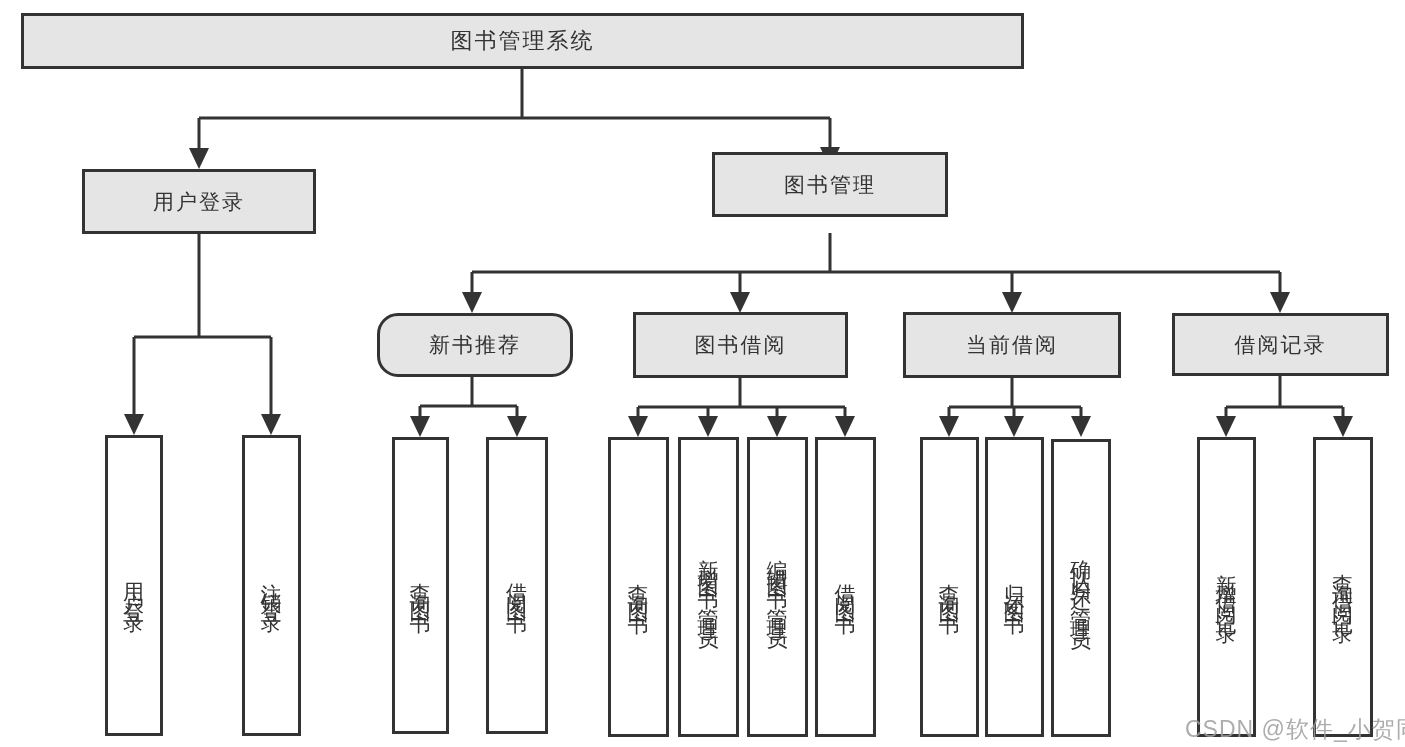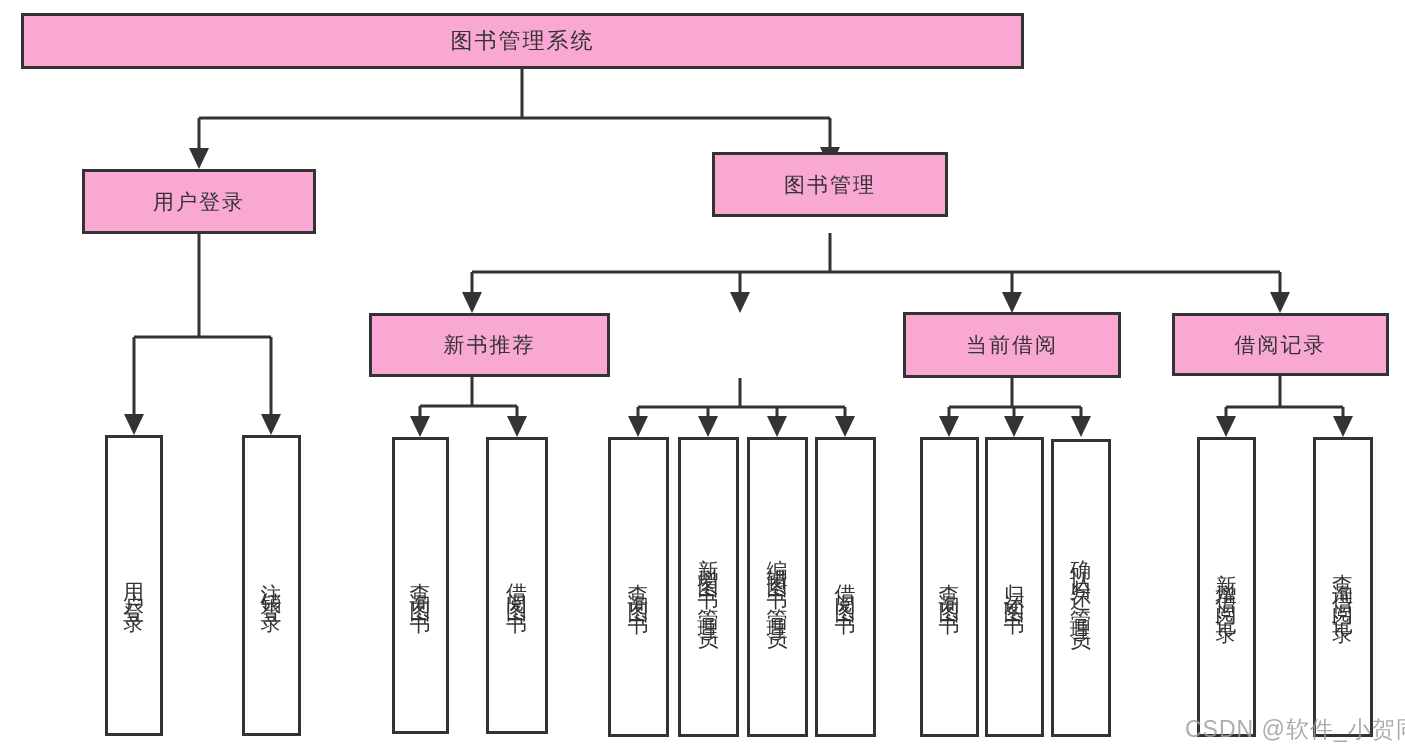--- a/index.html
+++ b/index.html
@@ -6,36 +6,36 @@
   #canvas{
     position:relative;
     width:1405px;height:747px;
     background:#ffffff;
     font-family:"Liberation Sans","DejaVu Sans",sans-serif;
     overflow:hidden;
   }
   #connectors{position:absolute;left:0;top:0;z-index:0;}
   .hbox{
     position:absolute;box-sizing:border-box;z-index:1;
-    border:3px solid #333333;background:#f9a8d4;
+    border:3px solid #333333;background:#e5e5e5;
     display:flex;align-items:center;justify-content:center;
     font-size:21px;color:#333333;letter-spacing:2px;white-space:nowrap;
   }
   .vbox{
     position:absolute;box-sizing:border-box;z-index:1;
     border:3px solid #333333;background:#ffffff;
     display:flex;align-items:center;justify-content:center;
     writing-mode:vertical-rl;text-orientation:mixed;
     font-size:21px;color:#333333;letter-spacing:10px;line-height:1;
   }
   
   .n-root{left:21px;top:13px;width:1003px;height:56px;font-size:22px;}
   .n-userlogin{left:82px;top:169px;width:234px;height:65px;}
   .n-bookmgmt{left:712px;top:152px;width:236px;height:65px;}
-  .n-newbook{left:369px;top:313px;width:241px;height:64px;}
+  .n-newbook{left:377px;top:313px;width:196px;height:64px;border-radius:21px;}
   .n-bookborrow{left:633px;top:312px;width:215px;height:66px;}
   .n-currentborrow{left:903px;top:312px;width:218px;height:66px;}
   .n-records{left:1172px;top:313px;width:217px;height:63px;}
   
   .l-g1a{left:105px;top:435px;width:58px;height:301px;}
   .l-g1b{left:242px;top:435px;width:59px;height:301px;}
   .l-g2a{left:392px;top:437px;width:57px;height:297px;}
   .l-g2b{left:486px;top:437px;width:62px;height:297px;}
   .l-g3a{left:608px;top:437px;width:61px;height:300px;}
   .l-g3b{left:678px;top:437px;width:61px;height:300px;}
@@ -84,20 +84,21 @@
     <polygon fill="#333333" points="1216,416 1236,416 1226,437"></polygon>
     <polygon fill="#333333" points="1333,416 1353,416 1343,437"></polygon>
   </svg>
 
   <div class="hbox n-root">图书管理系统</div>
 
   <div class="hbox n-userlogin">用户登录</div>
   <div class="hbox n-bookmgmt">图书管理</div>
 
   <div class="hbox n-newbook">新书推荐</div>
+  <div class="hbox n-bookborrow">图书借阅</div>
   <div class="hbox n-records">借阅记录</div>
   <div class="hbox n-currentborrow">当前借阅</div>
 
   <div class="vbox l-g1a">用户登录</div>
   <div class="vbox l-g1b">注销登录</div>
 
   <div class="vbox l-g2a">查询图书</div>
   <div class="vbox l-g2b">借阅图书</div>
 
   <div class="vbox l-g3a">查询图书</div>

